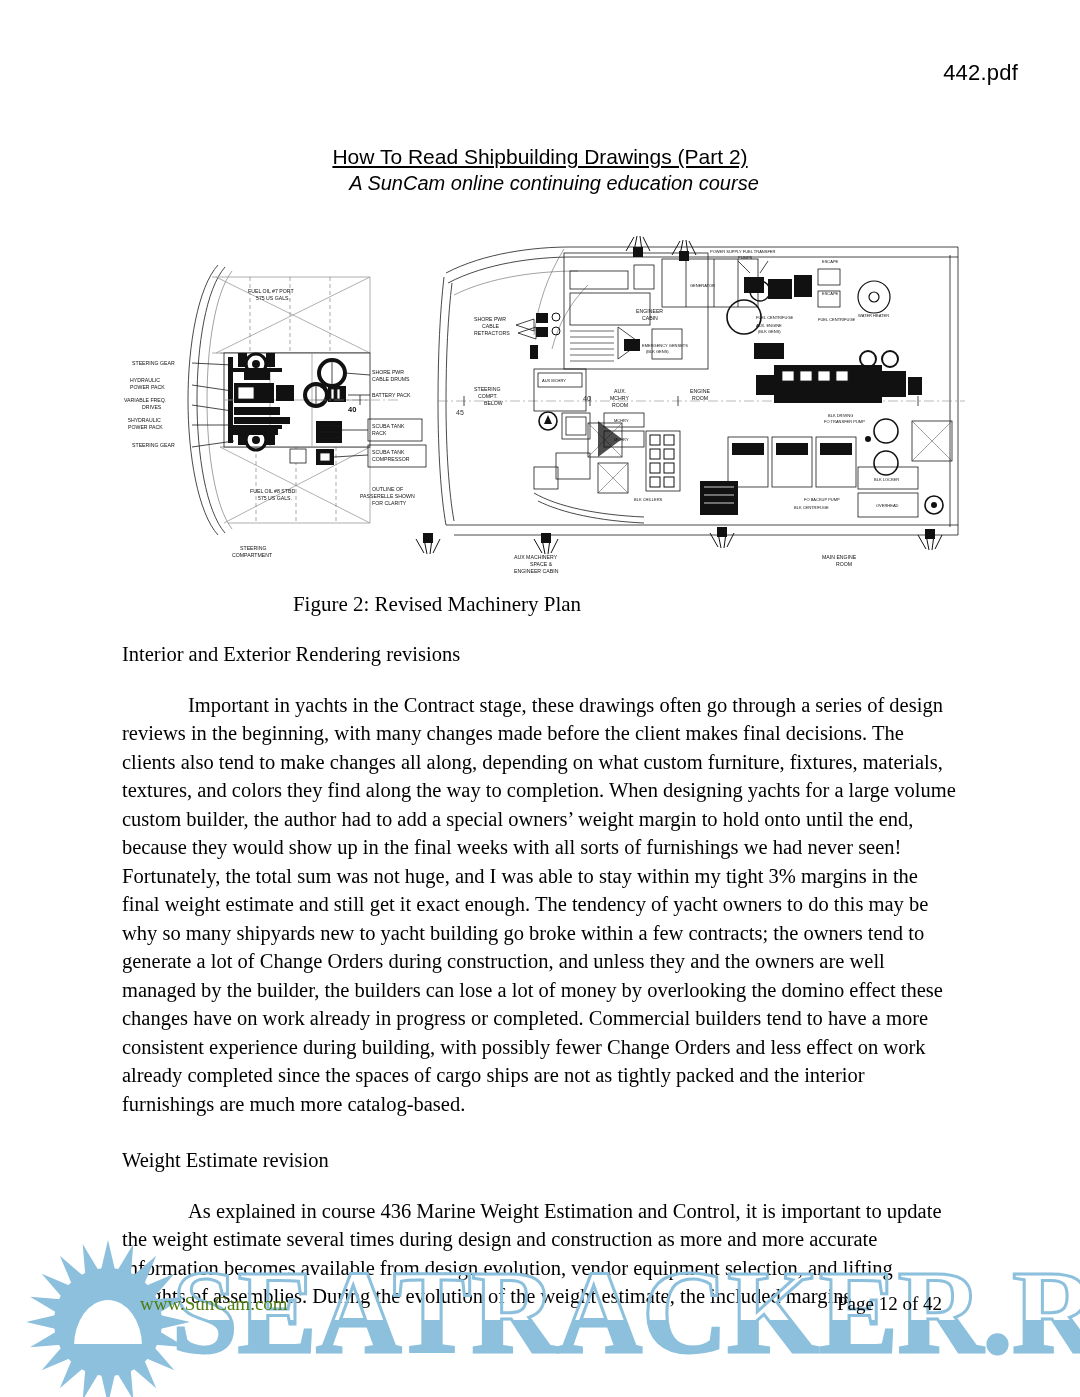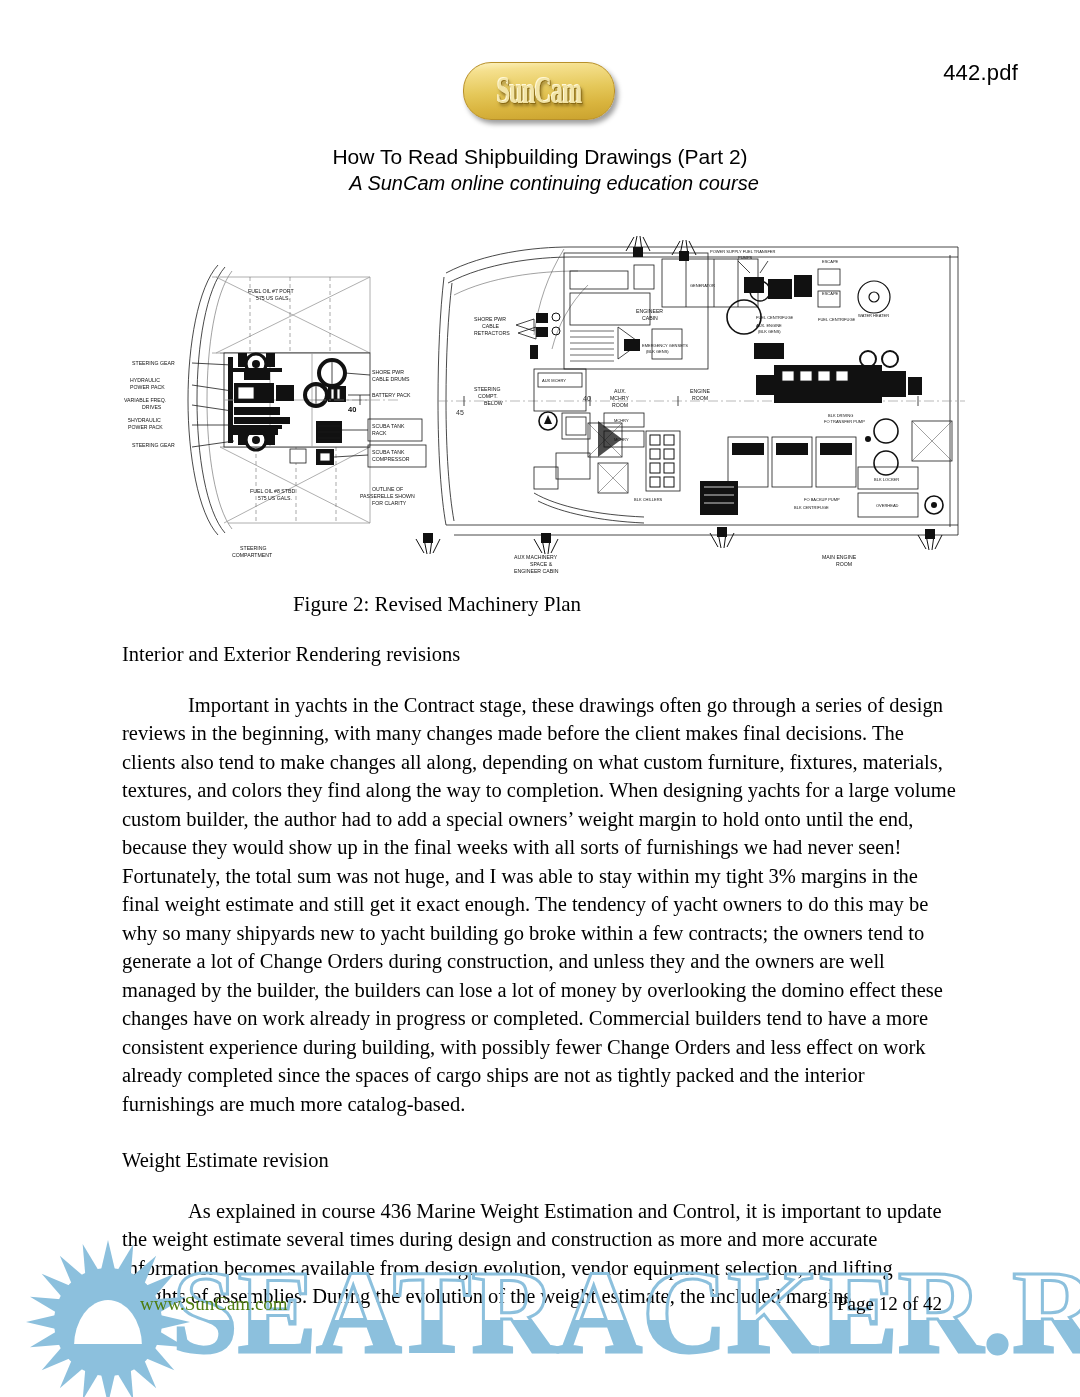--- a/index.html
+++ b/index.html
@@ -71,20 +71,21 @@
 
   .doc-title {
     position: absolute;
     top: 143px;
     left: 0;
     width: 1080px;
     text-align: center;
     font-family: "Liberation Sans", sans-serif;
     font-size: 21px;
     line-height: 27px;
+    text-decoration: underline;
   }
   .doc-subtitle {
     position: absolute;
     top: 170px;
     left: 0;
     width: 1080px;
     text-align: center;
     font-family: "Liberation Sans", sans-serif;
     font-style: italic;
     font-size: 20px;
@@ -173,25 +174,20 @@
     white-space: nowrap;
   }
 </style>
 </head>
 <body>
 
 <div class="page">
 
   <div class="pdf-id">442.pdf</div>
 
-  <div class="logo-wrap">
-    <div class="logo-pill">
-      <span class="logo-text">SunCam</span>
-    </div>
-  </div>
 
   <div class="doc-title">How To Read Shipbuilding Drawings (Part 2)</div>
   <div class="doc-subtitle">A SunCam online continuing education course</div>
 
   <div class="figure-area">
     <svg class="figure-svg" viewBox="0 0 845 350" xmlns="http://www.w3.org/2000/svg">
       <defs>
         <style>
           .ln{stroke:#1a1a1a;fill:none;stroke-width:.8}
           .lnT{stroke:#444;fill:none;stroke-width:.5}

